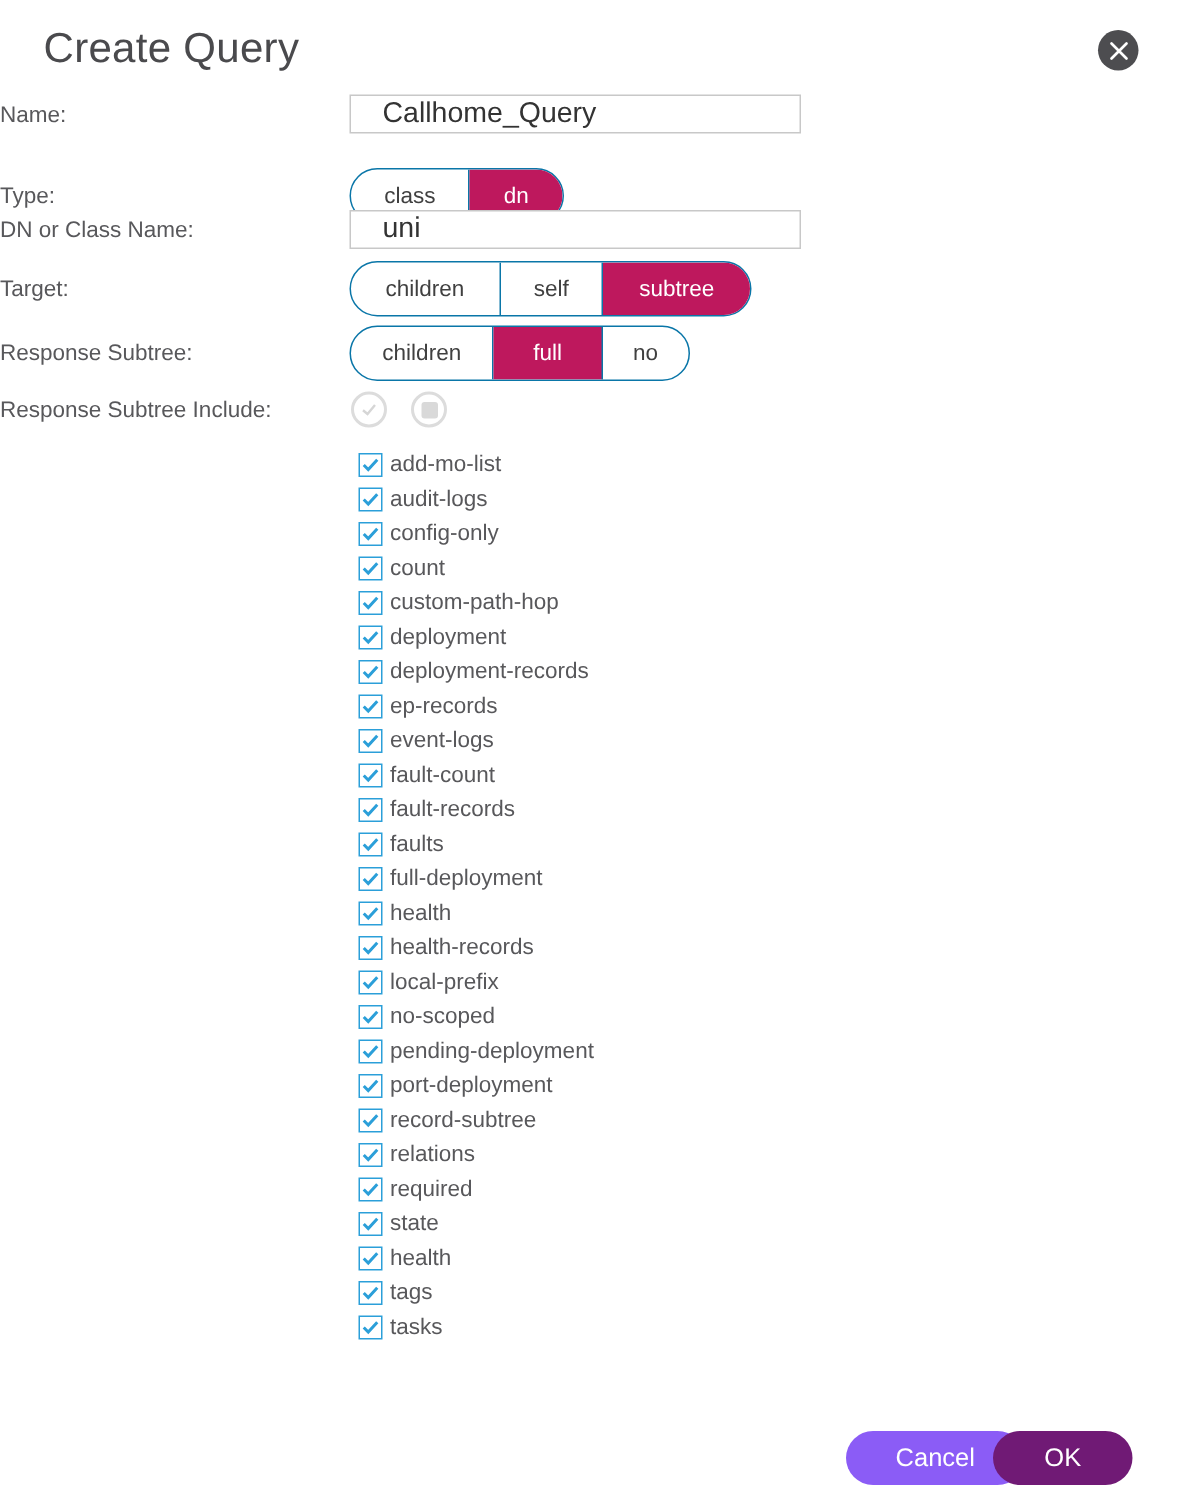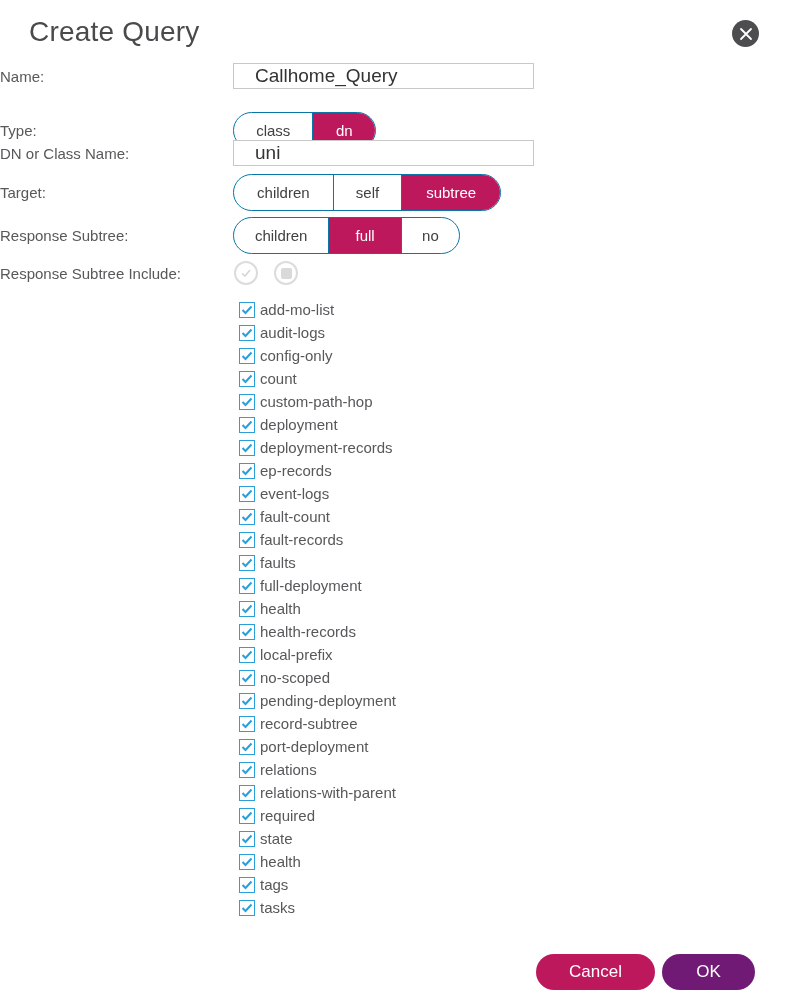--- a/index.html
+++ b/index.html
@@ -19,21 +19,21 @@
   .seg-btn.active { background:#be185d; color:#ffffff; }
   .dim-icon { width:24px; height:24px; border-radius:50%; border:2px solid #dcdcdc; box-sizing:border-box;
               display:flex; align-items:center; justify-content:center; margin-right:16px; }
   .list { position:absolute; left:239px; top:274px;margin-top:24px; }
   .item { display:flex; align-items:center; height:23px; cursor:pointer; }
   .cb { width:16px; height:16px; border:1.5px solid #2b9fd9; box-sizing:border-box; display:flex; align-items:center;
         justify-content:center; margin-right:5px; background:#fff; }
   .item-label { font-size:15px; color:#58585b; }
   .btn { position:absolute; top:954px; height:36px; border-radius:18px; color:#fff; font-size:17px;
          display:flex; align-items:center; justify-content:center; cursor:pointer; }
-  .btn-cancel { left:536px; width:119px; background:#be185d; }
+  .btn-cancel { left:564px; width:119px; background:#8b5cf6; }
   .btn-ok { left:662px; width:93px; background:#701a75; }
 </style>
 </head>
 <body>
 
 <div>
   <div class="title">Create Query</div>
   <div class="close-btn">
     <svg width="14" height="14" viewBox="0 0 14 14">
       <path d="M2 2 L12 12 M12 2 L2 12" stroke="#fff" stroke-width="1.8" stroke-linecap="round"></path>
@@ -232,45 +232,37 @@
           </svg>
         </span>
         <span class="item-label">pending-deployment</span>
       </div>
     <div class="item">
         <span class="cb">
           <svg width="12" height="12" viewBox="0 0 12 12">
             <path d="M1.5 6 L4.5 9 L10.5 2.5" fill="none" stroke="#2b9fd9" stroke-width="2"></path>
           </svg>
         </span>
+        <span class="item-label">port-deployment</span>
+      </div>
+    <div class="item">
+        <span class="cb">
+          <svg width="12" height="12" viewBox="0 0 12 12">
+            <path d="M1.5 6 L4.5 9 L10.5 2.5" fill="none" stroke="#2b9fd9" stroke-width="2"></path>
+          </svg>
+        </span>
         <span class="item-label">record-subtree</span>
       </div>
     <div class="item">
         <span class="cb">
           <svg width="12" height="12" viewBox="0 0 12 12">
             <path d="M1.5 6 L4.5 9 L10.5 2.5" fill="none" stroke="#2b9fd9" stroke-width="2"></path>
           </svg>
         </span>
-        <span class="item-label">port-deployment</span>
-      </div>
-    <div class="item">
-        <span class="cb">
-          <svg width="12" height="12" viewBox="0 0 12 12">
-            <path d="M1.5 6 L4.5 9 L10.5 2.5" fill="none" stroke="#2b9fd9" stroke-width="2"></path>
-          </svg>
-        </span>
         <span class="item-label">relations</span>
-      </div>
-    <div class="item">
-        <span class="cb">
-          <svg width="12" height="12" viewBox="0 0 12 12">
-            <path d="M1.5 6 L4.5 9 L10.5 2.5" fill="none" stroke="#2b9fd9" stroke-width="2"></path>
-          </svg>
-        </span>
-        <span class="item-label">relations-with-parent</span>
       </div>
     <div class="item">
         <span class="cb">
           <svg width="12" height="12" viewBox="0 0 12 12">
             <path d="M1.5 6 L4.5 9 L10.5 2.5" fill="none" stroke="#2b9fd9" stroke-width="2"></path>
           </svg>
         </span>
         <span class="item-label">required</span>
       </div>
     <div class="item">

